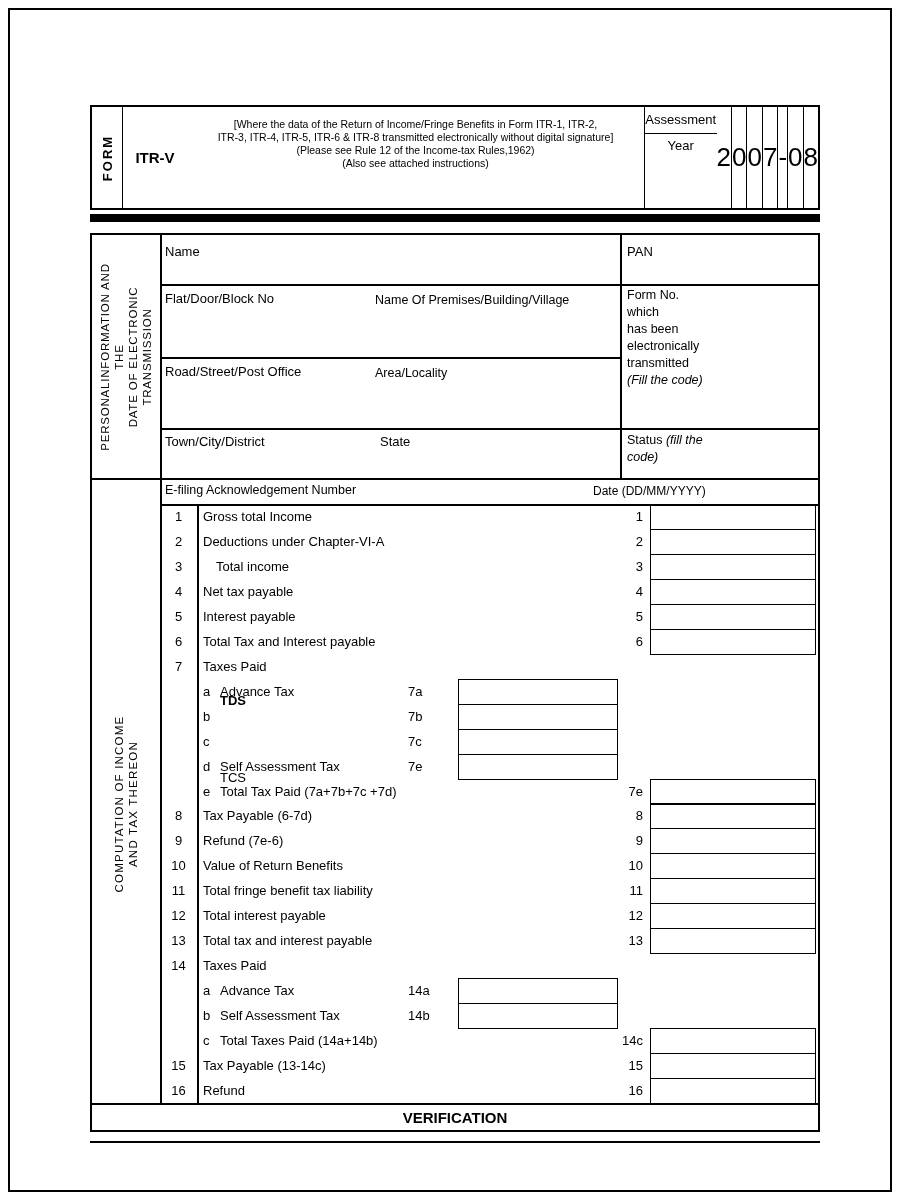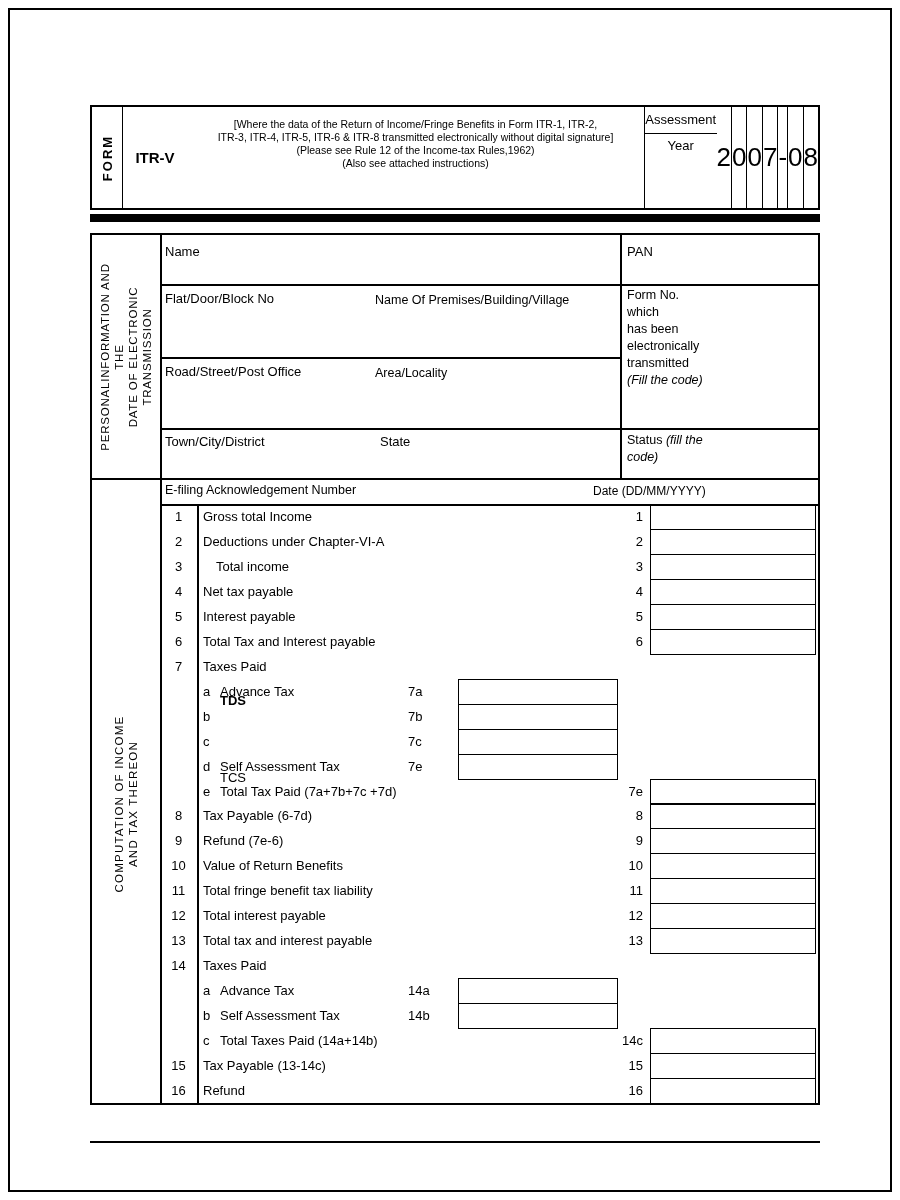--- a/index.html
+++ b/index.html
@@ -220,14 +220,17 @@
         <div class="crow-text" style="left: 111px; top: 817.9px;">Tax Payable (13-14c)</div>
         <div class="crow-text" style="left: 505px; width: 46px; text-align: right; top: 817.9px;">15</div>
         <div class="cbox" style="left: 558px; width: 166px; height: 26px; top: 817.9px;"></div>
         <div class="crow-text" style="left: 68px; width: 37px; text-align: center; top: 842.9px;">16</div>
         <div class="crow-text" style="left: 111px; top: 842.9px;">Refund</div>
         <div class="crow-text" style="left: 505px; width: 46px; text-align: right; top: 842.9px;">16</div>
         <div class="cbox" style="left: 558px; width: 166px; height: 26px; top: 842.9px;"></div>
       </div>
   </div>
 
+  <div class="verif">
+    <span>VERIFICATION</span>
+  </div>
   <div class="hline" style="left:90px;top:1141px;width:730px;"></div>
 </div>
 
 </body></html>

